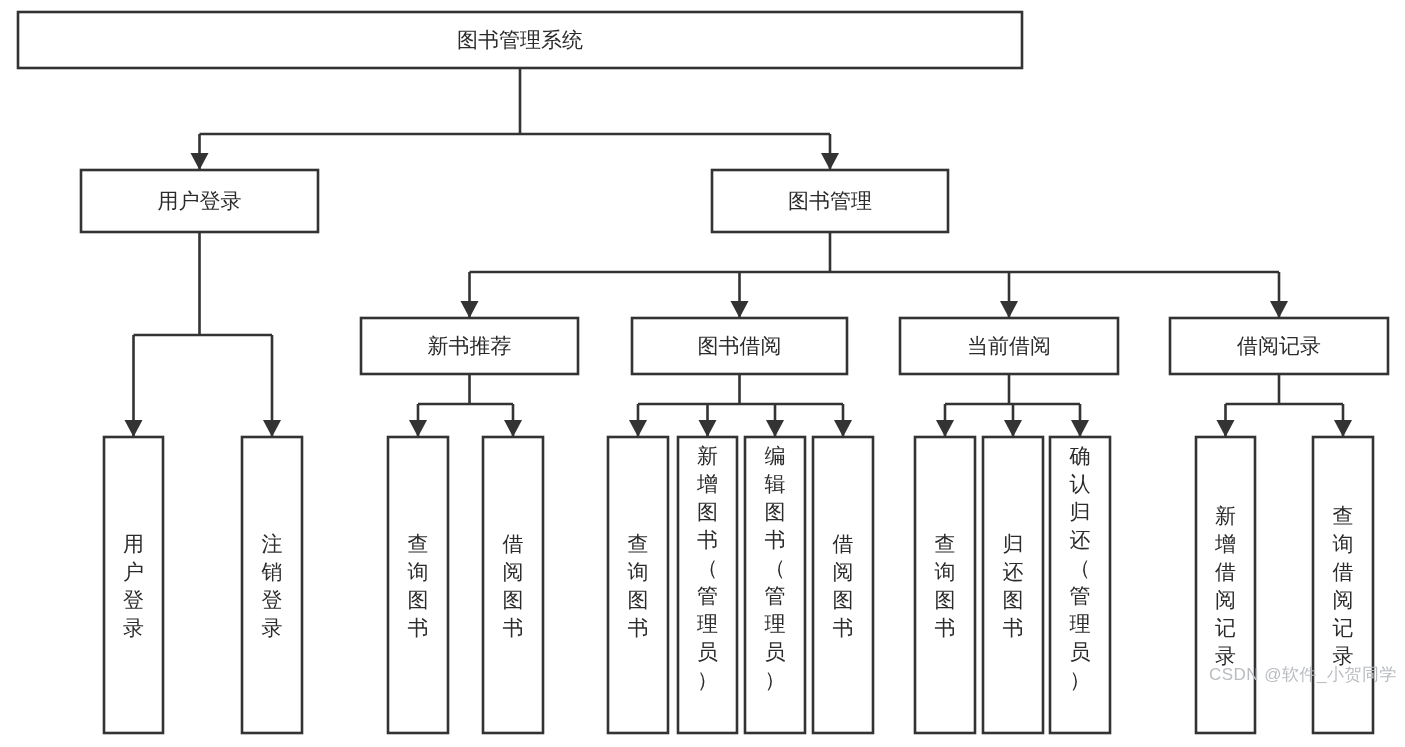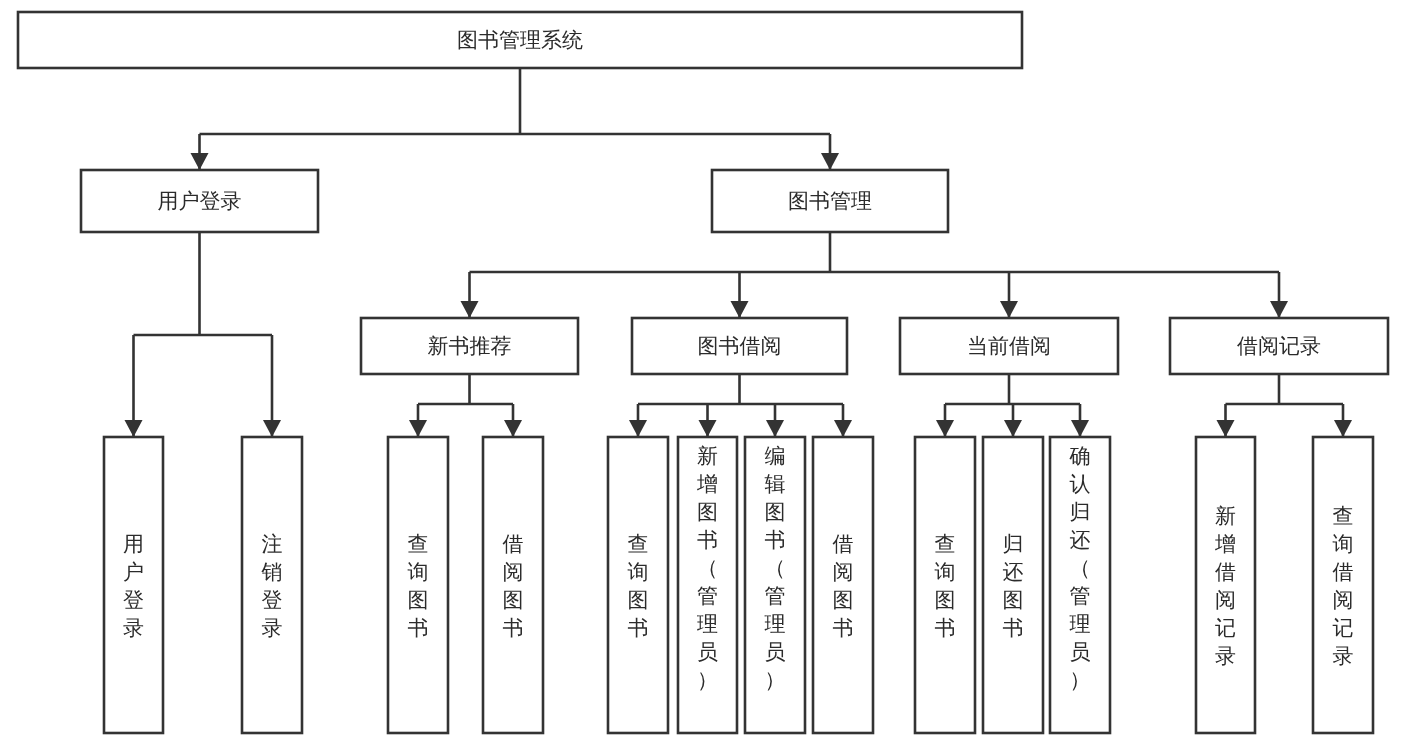--- a/index.html
+++ b/index.html
@@ -215,13 +215,14 @@
         <g>
           <rect x="1196" y="437" width="59" height="296" class="node-rect"></rect>
           <text x="1225.5" y="522.84" class="leaf-label"><tspan x="1225.5" dy="0">新</tspan><tspan x="1225.5" dy="28">增</tspan><tspan x="1225.5" dy="28">借</tspan><tspan x="1225.5" dy="28">阅</tspan><tspan x="1225.5" dy="28">记</tspan><tspan x="1225.5" dy="28">录</tspan></text>
         </g>
         <g>
           <rect x="1313" y="437" width="60" height="296" class="node-rect"></rect>
           <text x="1343" y="522.84" class="leaf-label"><tspan x="1343" dy="0">查</tspan><tspan x="1343" dy="28">询</tspan><tspan x="1343" dy="28">借</tspan><tspan x="1343" dy="28">阅</tspan><tspan x="1343" dy="28">记</tspan><tspan x="1343" dy="28">录</tspan></text>
         </g>
       </g>
   </svg>
+  <div class="watermark">CSDN @软件_小贺同学</div>
 </div>
 
 </body></html>

